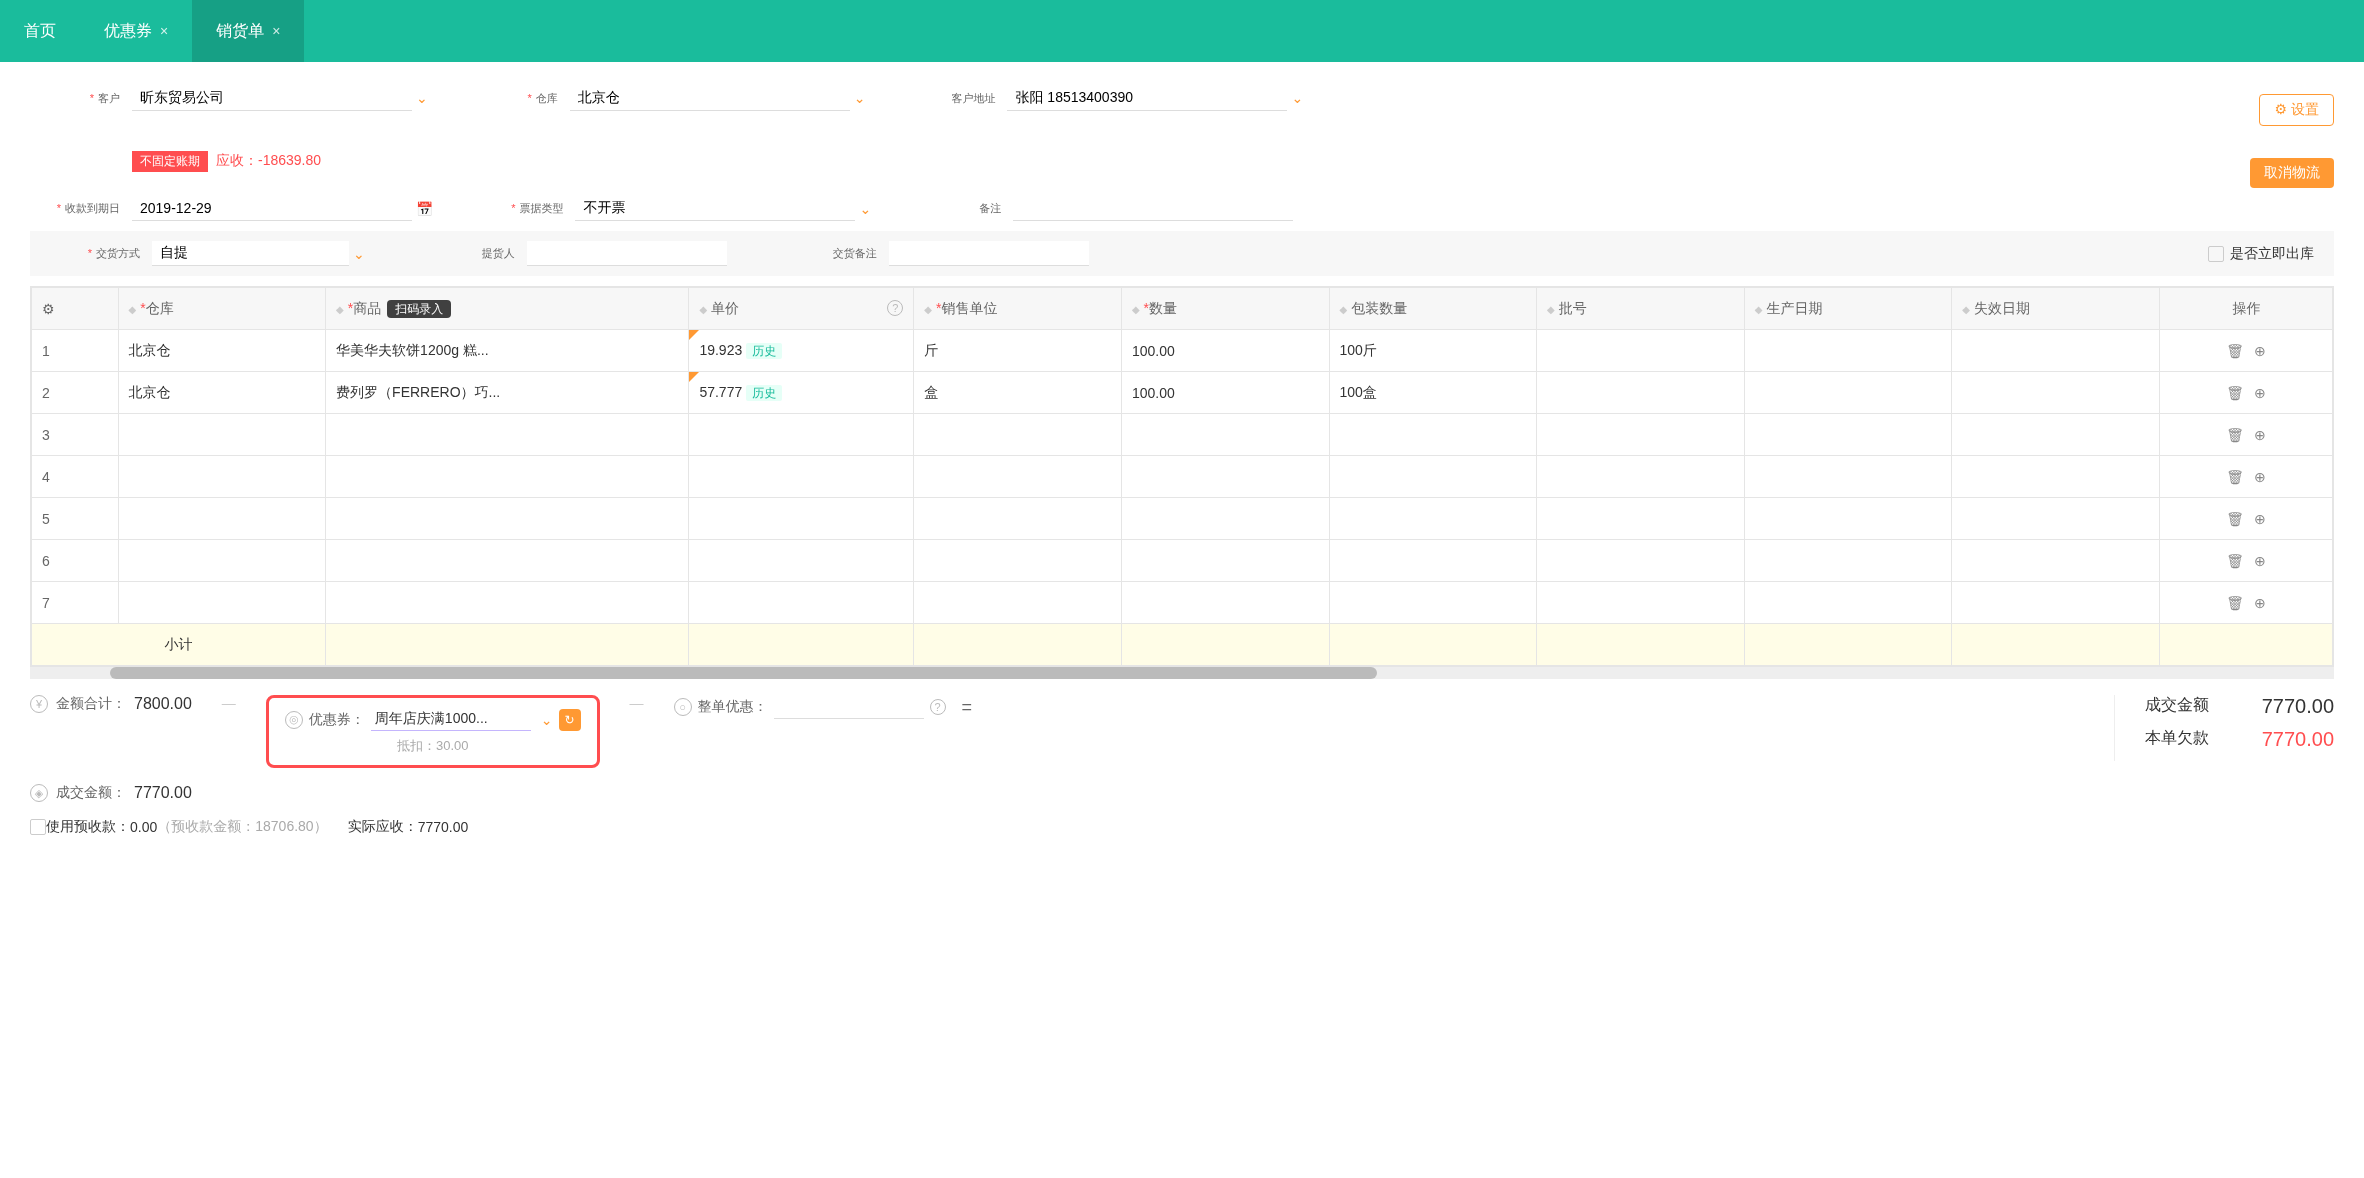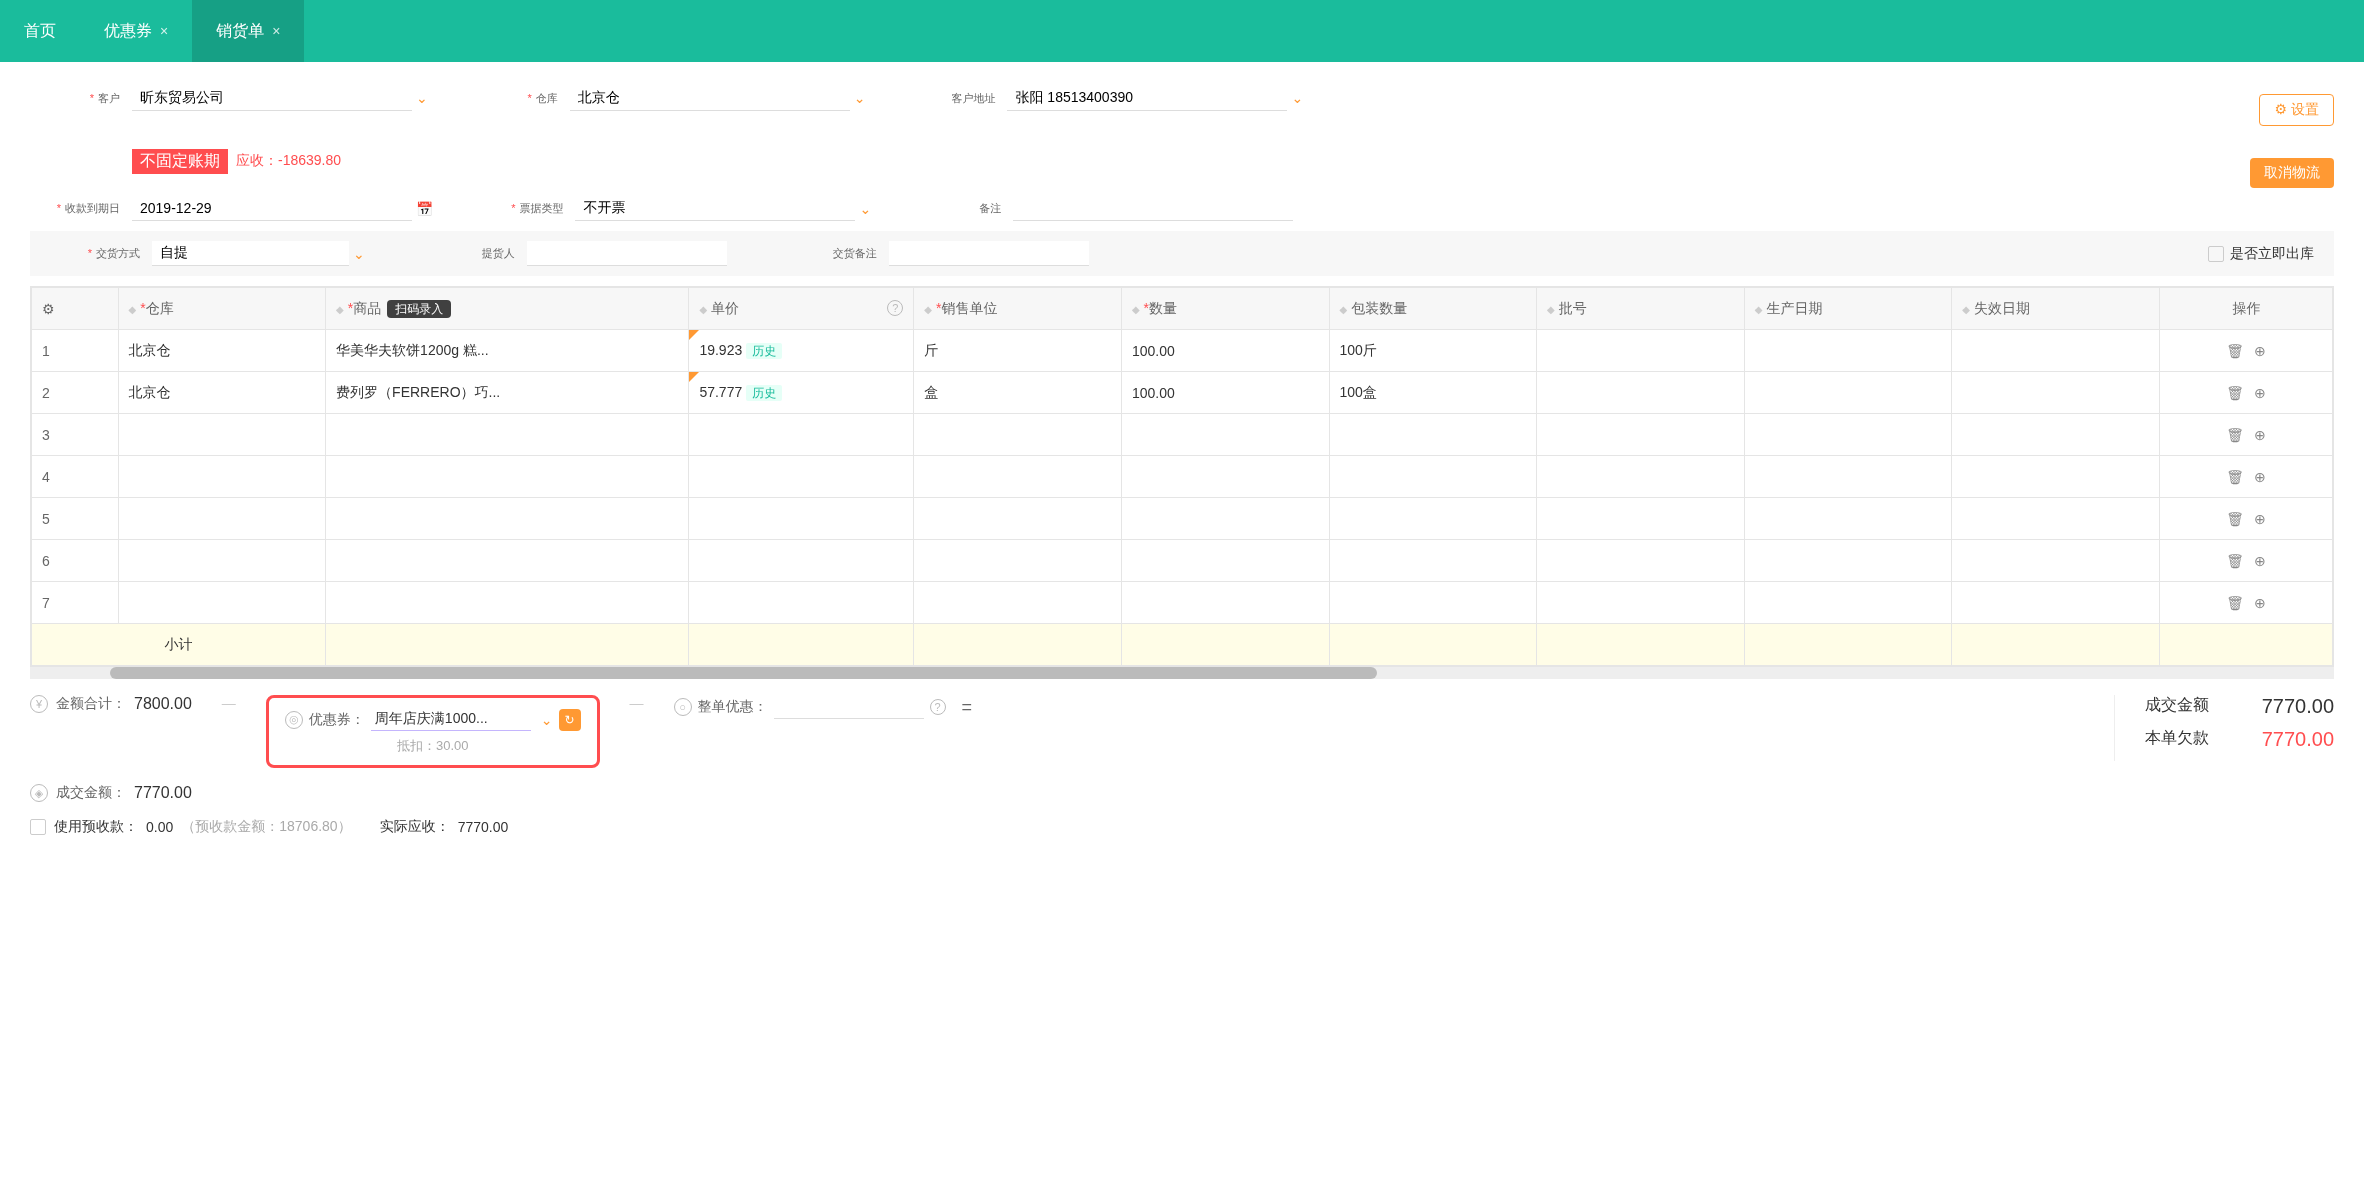--- a/index.html
+++ b/index.html
@@ -13,21 +13,21 @@
 .form-area { padding: 8px 30px 0 30px; }
 .form-row { display: flex; align-items: center; margin-bottom: 8px; flex-wrap: wrap; }
 .field-group { display: flex; align-items: center; margin-right: 40px; min-width: 0; }
 .field-label { min-width: 90px; text-align: right; margin-right: 12px; color: #666; font-size: 11px; }
 .required::before { content: "*"; color: #ff4d4f; margin-right: 4px; }
 .field-input { border: none; border-bottom: 1px solid #ddd; padding: 4px 8px; font-size: 14px; min-width: 200px; outline: none; }
 .field-input.wide { min-width: 280px; }
 .dropdown-icon { color: #ff9933; margin-left: 4px; cursor: pointer; }
 .calendar-icon { color: #ff9933; margin-left: 4px; cursor: pointer; }
 
-.badge-red { background: #ff4d4f; color: #fff; padding: 2px 8px; font-size: 16px; margin-right: 8px; }
+.badge-red { background: #ff4d4f; color: #fff; padding: 2px 8px; font-size: 12px; margin-right: 8px; }
 .receivable { color: #ff4d4f; font-size: 14px; }
 
 .btn-primary { background: #ff9933; color: #fff; border: none; padding: 6px 14px; border-radius: 4px; cursor: pointer; font-size: 14px; margin-left: 8px; margin-top: 24px; }
 .top-btns { display: flex; align-items: center; gap: 8px; margin-left: auto; }
 
 .delivery-bar { background: #f7f7f7; padding: 10px 20px; margin: 10px 30px; display: flex; align-items: center; }
 .delivery-bar .field-group { flex: 0 0 auto; margin-right: 60px; }
 .checkbox-wrap { display: flex; align-items: center; gap: 6px; margin-left: auto; }
 .checkbox { width: 16px; height: 16px; border: 1px solid #ccc; border-radius: 2px; }
 
@@ -66,21 +66,21 @@
 
 .discount-box { display: flex; align-items: center; gap: 6px; }
 .discount-input { border-bottom: 1px solid #ddd; min-width: 150px; height: 24px; }
 .equals { color: #666; font-size: 18px; margin-left: 10px; }
 
 .summary-panel { margin-left: auto; border-left: 1px solid #eee; padding-left: 30px; min-width: 220px; }
 .summary-row { display: flex; justify-content: space-between; gap: 20px; margin-bottom: 10px; font-size: 16px; }
 .summary-row .amount { font-size: 20px; }
 .debt { color: #ff4d4f; }
 
-.bottom-row { padding: 0 30px 16px 30px; display: flex; align-items: center; gap: 8px; }
+.bottom-row { padding: 0 30px 16px 30px; display: flex; align-items: center; gap: 0; }
 .gray-text { color: #aaa; }
 </style>
 </head>
 <body>
 
 <div class="tabs-bar">
   <div class="tab">
       <span>首页</span>
     </div>
   <div class="tab">

